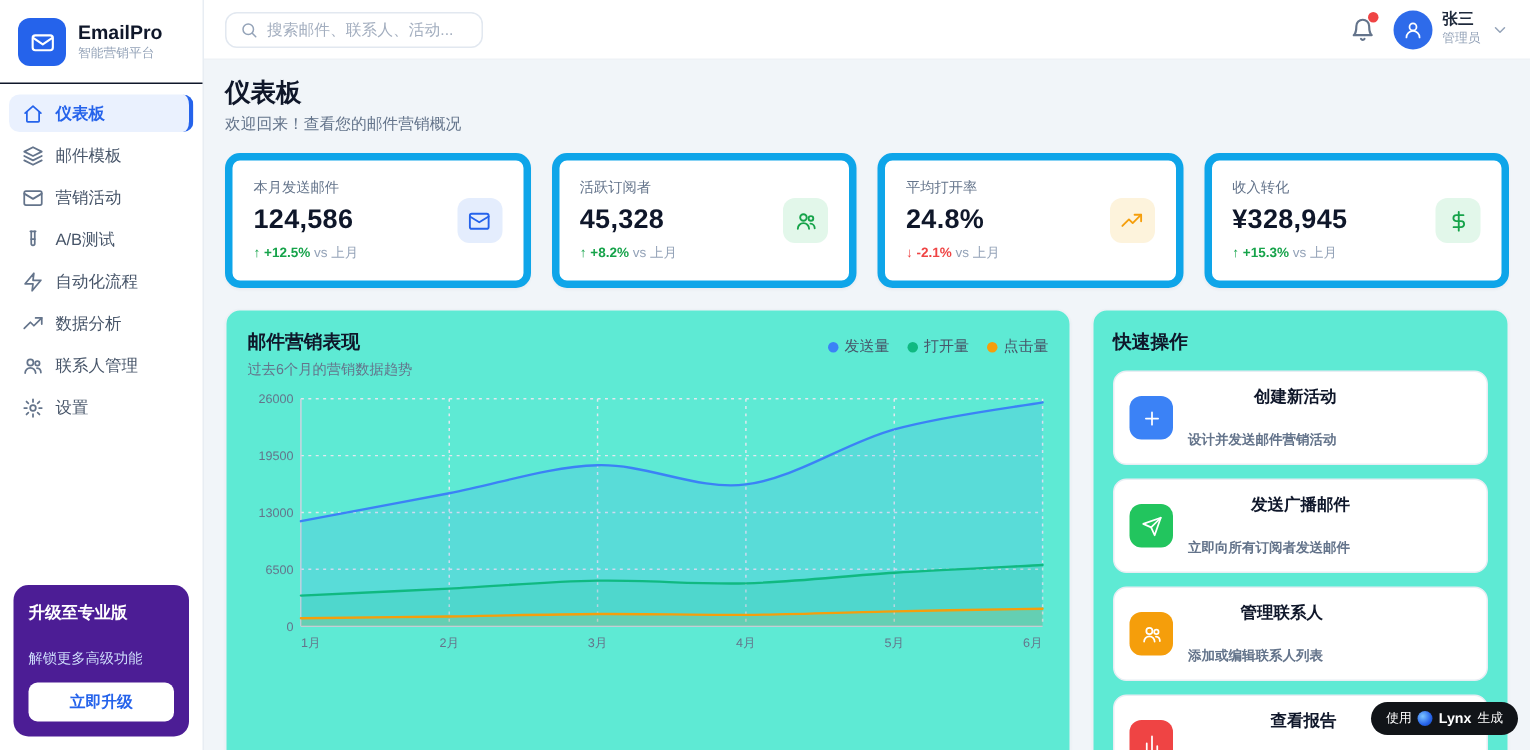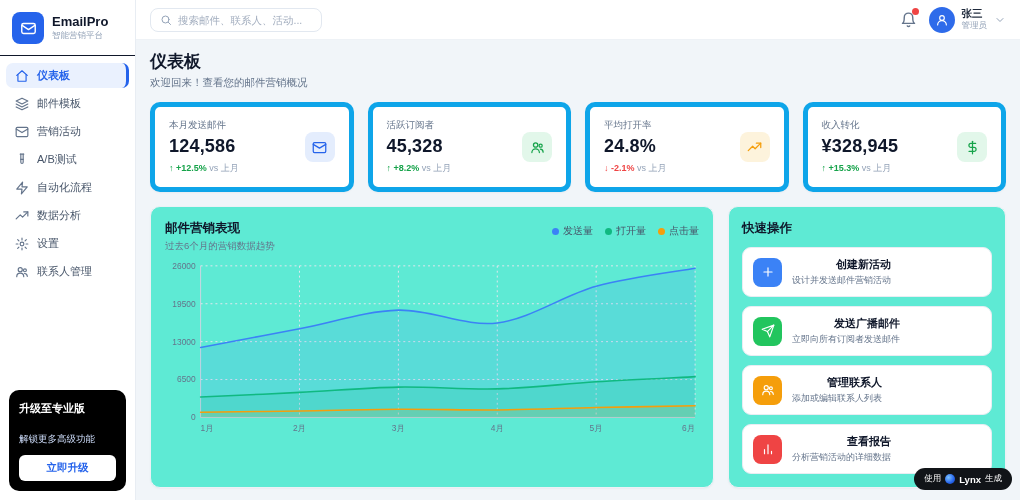--- a/index.html
+++ b/index.html
@@ -15,21 +15,21 @@
   .brand-name { font-size:13px; font-weight:bold; color:#0f172a; line-height:1.2; }
   .brand-tag { font-size:8.5px; color:#94a3b8; margin-top:1px; }
   .nav { padding:7px 6px 0 6px; }
   .nav-item { display:flex; align-items:center; gap:8px; padding:5px 9px; margin-bottom:3px; border-radius:7px; color:#475569; cursor:pointer; }
   .nav-item .nav-icon { width:14px; height:14px; color:#64748b; }
   .nav-item .nav-label { font-size:11px; }
   .nav-item.active { background:#eaf1fe; color:#2563eb; border-right:3px solid #2563eb; }
   .nav-item.active .nav-icon { color:#2563eb; }
   .nav-item.active .nav-label { font-weight:bold; }
   .sidebar-spacer { flex:1; }
-  .upgrade-card { margin:9px; background:#000000; border-radius:10px; padding:11px 10px 10px; color:#fff; }
+  .upgrade-card { margin:9px; background:#4c1d95; border-radius:10px; padding:11px 10px 10px; color:#fff; }
   .upgrade-title { font-size:11px; font-weight:bold; }
   .upgrade-sub { font-size:9.5px; color:#cfdefc; margin-top:17px; }
   .upgrade-btn { margin-top:9px; background:#fff; color:#2563eb; font-size:10.5px; font-weight:bold; border:none; border-radius:6px; width:100%; padding:6px 0; text-align:center; cursor:pointer; }
 
   
   .content-col { flex:1; display:flex; flex-direction:column; min-width:0; }
   .topbar { height:40px; background:#fff; border-bottom:1px solid #eef2f6; display:flex; align-items:center; justify-content:space-between; padding:0 14px; flex-shrink:0; }
   .search-box { display:flex; align-items:center; gap:6px; width:172px; height:24px; border:1px solid #e2e8f0; border-radius:8px; padding:0 9px; color:#94a3b8; background:#fff; }
   .search-box input { border:none; outline:none; font-size:10.5px; flex:1; color:#334155; background:transparent; font-family:inherit; min-width:0; }
   .search-box input::placeholder { color:#a3aebf; }
@@ -71,21 +71,21 @@
   .legend-dot { width:7px; height:7px; border-radius:50%; }
   .chart-svg { width:100%; height:178px; margin-top:6px; display:block; }
   .chart-svg text { font-family:"Liberation Sans","DejaVu Sans",sans-serif; }
 
   .qa-card { padding:13px 13px; }
   .qa-list { margin-top:10px; display:flex; flex-direction:column; gap:9px; }
   .qa-item { display:flex; align-items:center; gap:10px; border:1px solid #e8edf3; border-radius:9px; padding:9px 10px; cursor:pointer; background:#fff;text-align:right; }
   .qa-icon { width:29px; height:29px; border-radius:8px; color:#fff; display:flex; align-items:center; justify-content:center; flex-shrink:0; }
   .qa-icon svg { width:14px; height:14px; }
   .qa-title { font-size:11px; font-weight:bold; color:#0f172a; }
-  .qa-desc { font-size:9px; color:#64748b; margin-top:2px; }
+  .qa-desc { font-size:9px; color:#64748b; margin-top:15px;font-weight:bold; }
 
   .recent-card { margin-top:14px; padding:13px 14px; }
 
   .gen-badge { position:absolute; right:8px; bottom:10px; background:#111418; color:#fff; border-radius:999px; display:flex; align-items:center; gap:4px; padding:5px 10px; font-size:8.5px; z-index:10; }
   .gen-badge .lynx-logo { width:10px; height:10px; border-radius:50%; background:radial-gradient(circle at 35% 35%, #7cc4ff, #2563eb 60%, #153e9c); }
   .gen-badge b { font-size:9.5px; }
 </style>
 </head>
 <body>
 
@@ -157,36 +157,36 @@
             <svg class="ic" viewBox="0 0 24 24" width="14" height="14">
               <path d="m2 17 7-7 4 4 9-9"></path>
               <path d="M15 5h7v7"></path>
             </svg>
           </span>
         <span class="nav-label">数据分析</span>
       </div>
       <div class="nav-item">
         <span class="nav-icon">
             <svg class="ic" viewBox="0 0 24 24" width="14" height="14">
-              <circle cx="12" cy="12" r="3.2"></circle>
-              <path d="M12 2v3M12 19v3M2 12h3M19 12h3M4.6 4.6l2.1 2.1M17.3 17.3l2.1 2.1M19.4 4.6l-2.1 2.1M6.7 17.3l-2.1 2.1"></path>
-            </svg>
-          </span>
-        <span class="nav-label">设置</span>
-      </div>
-      <div class="nav-item">
-        <span class="nav-icon">
-            <svg class="ic" viewBox="0 0 24 24" width="14" height="14">
               <circle cx="9" cy="8" r="3.5"></circle>
               <path d="M3 20a6 6 0 0 1 12 0"></path>
               <circle cx="17" cy="9" r="2.5"></circle>
               <path d="M16.5 14.5a5 5 0 0 1 4.5 5"></path>
             </svg>
           </span>
         <span class="nav-label">联系人管理</span>
+      </div>
+      <div class="nav-item">
+        <span class="nav-icon">
+            <svg class="ic" viewBox="0 0 24 24" width="14" height="14">
+              <circle cx="12" cy="12" r="3.2"></circle>
+              <path d="M12 2v3M12 19v3M2 12h3M19 12h3M4.6 4.6l2.1 2.1M17.3 17.3l2.1 2.1M19.4 4.6l-2.1 2.1M6.7 17.3l-2.1 2.1"></path>
+            </svg>
+          </span>
+        <span class="nav-label">设置</span>
       </div>
     </nav>
 
     <div class="sidebar-spacer"></div>
 
     <div class="upgrade-card">
       <div class="upgrade-title">升级至专业版</div>
       <div class="upgrade-sub">解锁更多高级功能</div>
       <button class="upgrade-btn">立即升级</button>
     </div>

